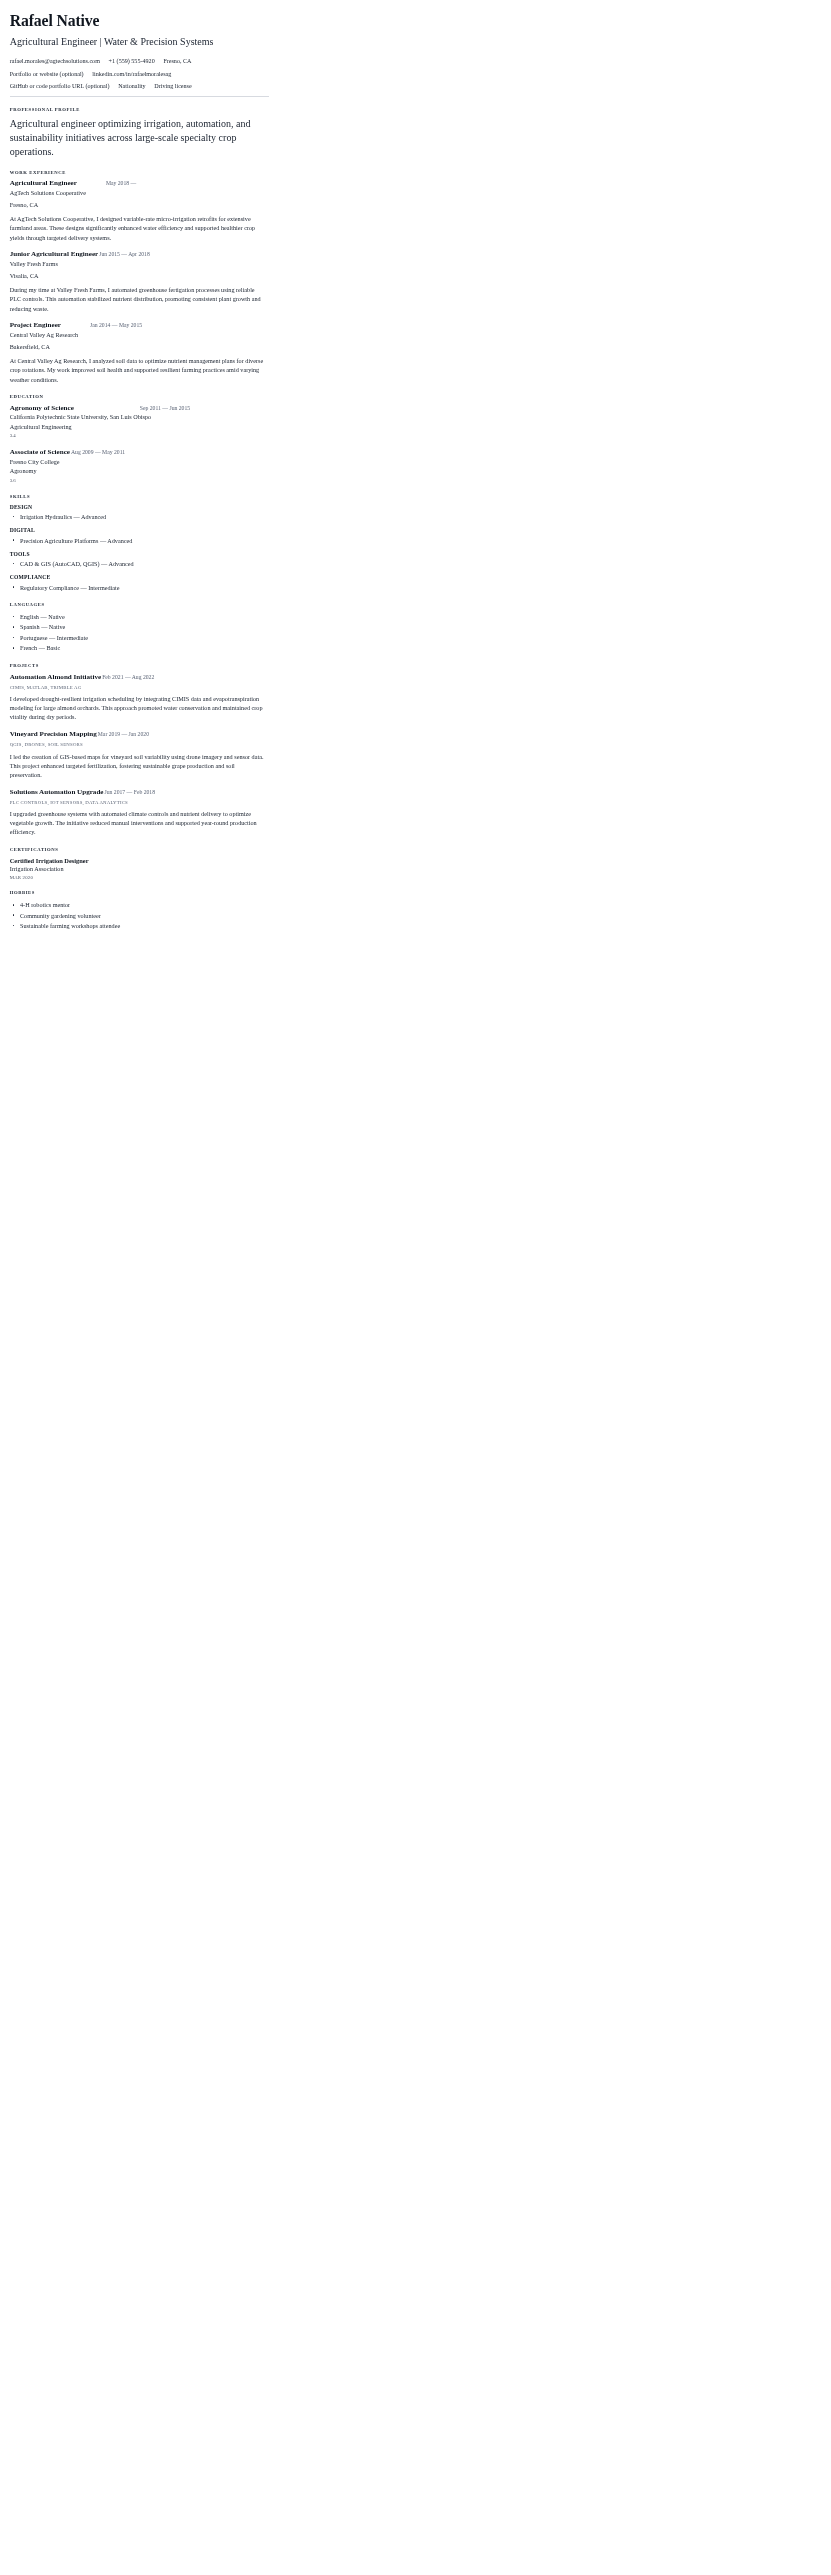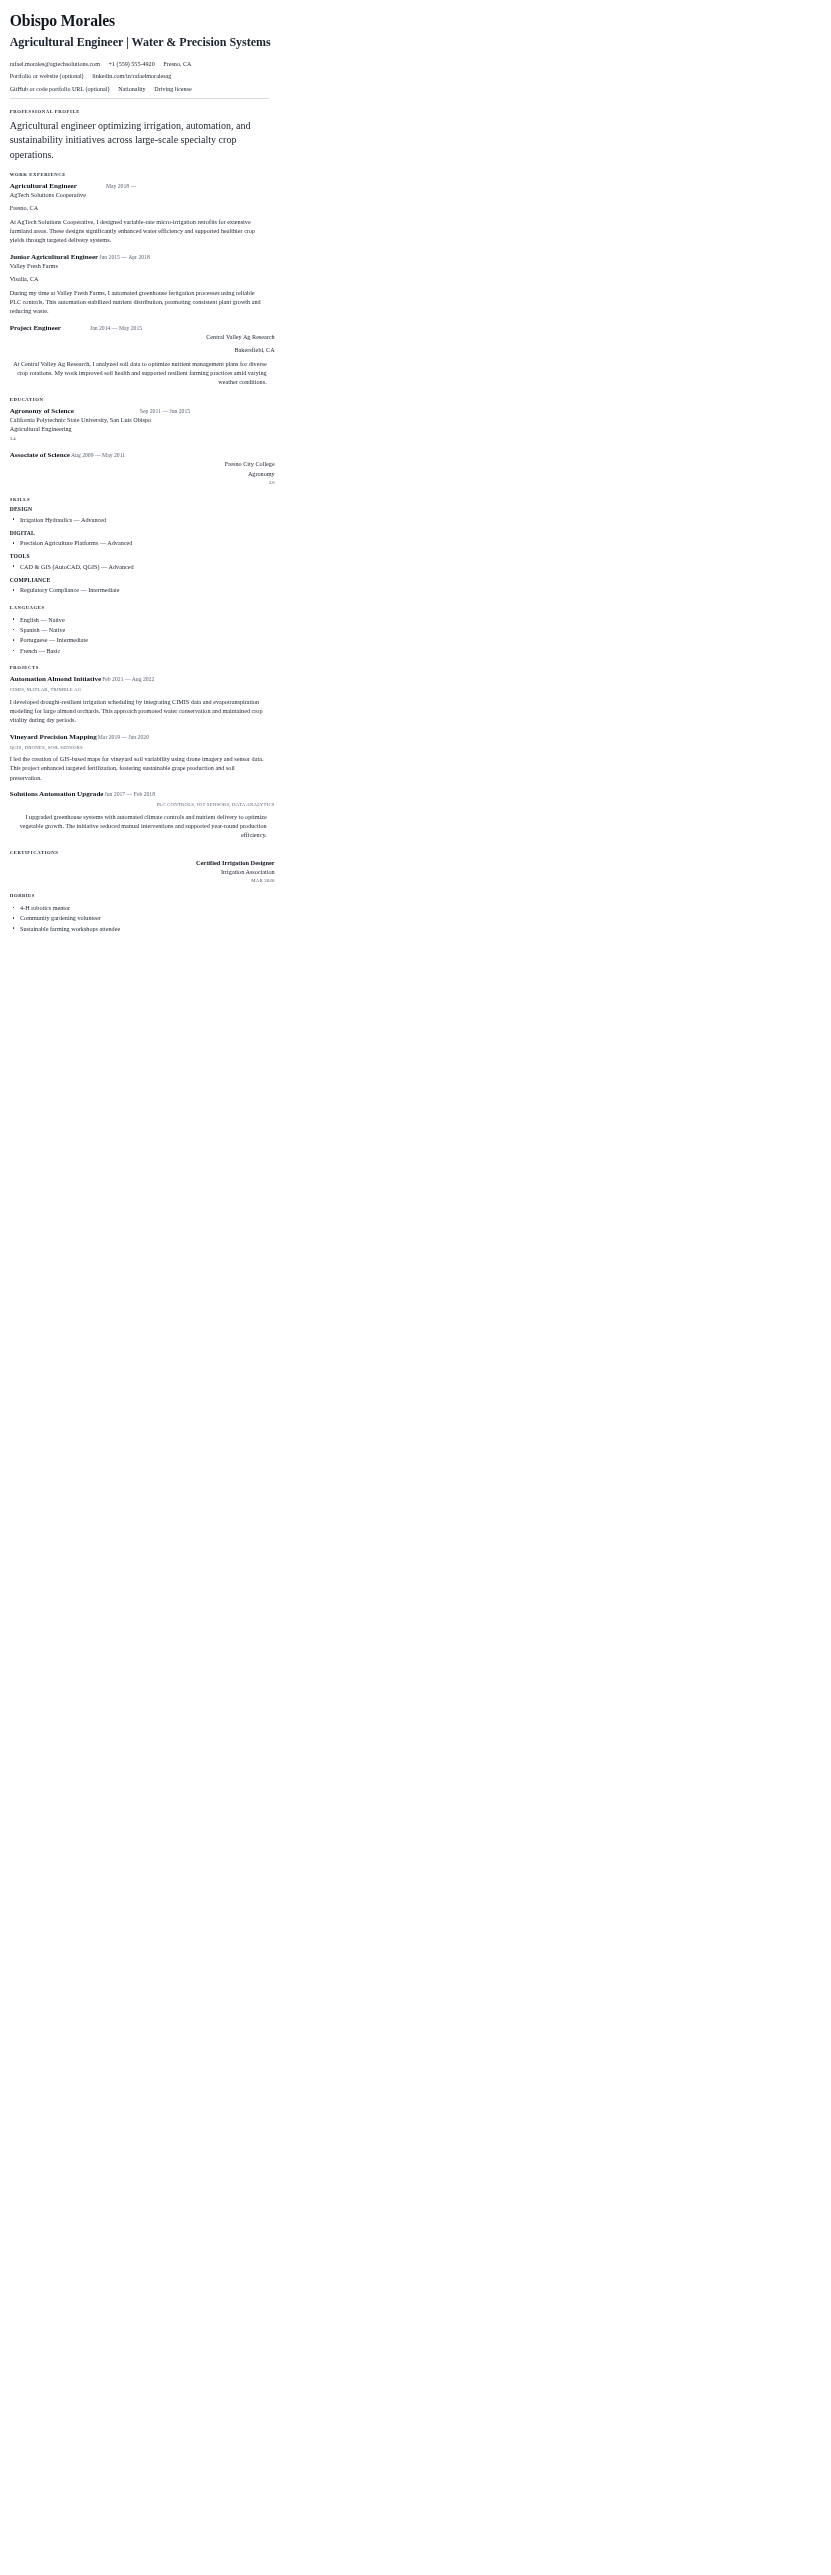--- a/index.html
+++ b/index.html
@@ -25,22 +25,22 @@
   
   .name {
     font-size: 15.7px;
     font-weight: 700;
     letter-spacing: -0.1px;
     line-height: 1.15;
     margin: 0 0 5.4px 0;
     color: #10161f;
   }
   .headline {
-    font-size: 12px;
-    font-weight: 700;
+    font-size: 10px;
+    font-weight: 400;
     line-height: 1.3;
     margin: 0 0 8.7px 0;
     color: #1b2330;
   }
   .contact-block {
     margin: 0 0 4.3px 0;
   }
   .contact-row {
     display: flex;
     flex-wrap: wrap;
@@ -76,21 +76,21 @@
     line-height: 1.42;
     margin: 0;
     max-width: 255px;
     color: #1b2330;
   }
 
   
   .entry {
     margin-bottom: 8.7px;
   }
-  .entry:last-child { margin-bottom: 0; text-align: right; }
+  .entry:last-child { margin-bottom: 0; }
 
   .entry-head {
     display: flex;
     align-items: baseline;
     gap: 1px;
     margin-bottom: 0.5px;
   }
   .entry-title {
     font-size: 7.1px;
     font-weight: 700;
@@ -200,21 +200,21 @@
     color: #4a5262;
     margin-top: 0.5px;
   }
 </style>
 </head>
 <body>
 
 <div class="resume">
 
   <header>
-    <h1 class="name">Obispo Morales</h1>
+    <h1 class="name">Rafael Native</h1>
     <div class="headline">Agricultural Engineer | Water &amp; Precision Systems</div>
 
     <div class="contact-block">
       <div class="contact-row">
         <span>rafael.morales@agtechsolutions.com</span>
         <span>+1 (559) 555-4920</span>
         <span>Fresno, CA</span>
       </div>
       <div class="contact-row">
         <span>Portfolio or website (optional)</span>

